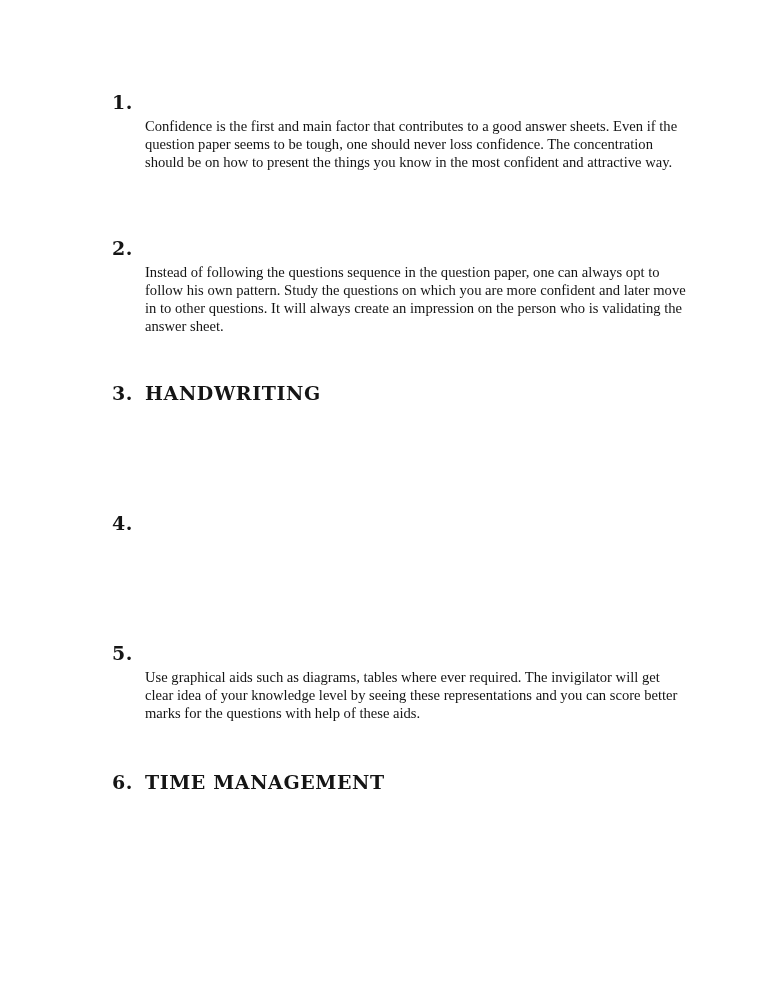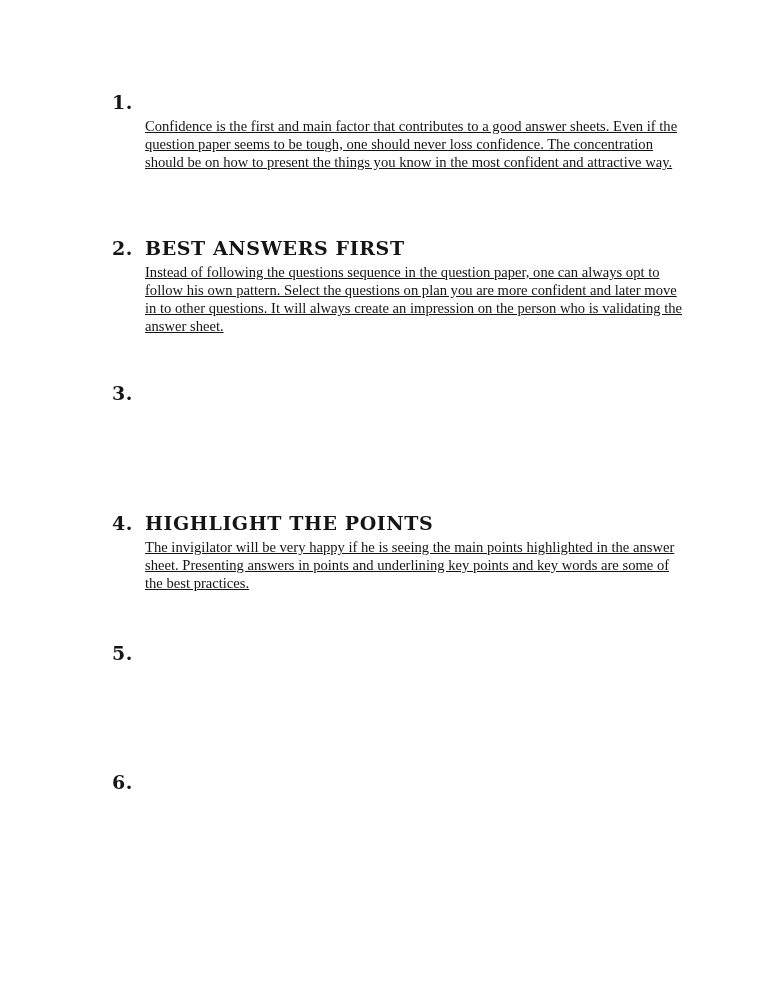--- a/index.html
+++ b/index.html
@@ -48,62 +48,61 @@
     .title {
       font-variant: small-caps;
     }
     .body {
       margin: 0 0 0 33px;
       font-family: "Liberation Serif", serif;
       font-size: 14.6px;
       line-height: 18px;
       color: #141414;
       width: 545px;
-      text-decoration: underline;
     }
   </style>
 </head>
 <body>
 
 <div class="page">
 
   <div class="section" style="top:91px;">
     <h2 class="heading">
       <span class="num">1.</span>
     </h2>
     <p class="body">Confidence is the first and main factor that contributes to a good answer sheets. Even if the question paper seems to be tough, one should never loss confidence. The concentration should be on how to present the things you know in the most confident and attractive way.</p>
   </div>
 
   <div class="section" style="top:237px;">
     <h2 class="heading">
       <span class="num">2.</span>
-      <span class="title">BEST ANSWERS FIRST</span>
     </h2>
-    <p class="body">Instead of following the questions sequence in the question paper, one can always opt to follow his own pattern. Select the questions on plan you are more confident and later move in to other questions. It will always create an impression on the person who is validating the answer sheet.</p>
+    <p class="body">Instead of following the questions sequence in the question paper, one can always opt to follow his own pattern. Study the questions on which you are more confident and later move in to other questions. It will always create an impression on the person who is validating the answer sheet.</p>
   </div>
 
   <div class="section" style="top:382px;">
     <h2 class="heading">
       <span class="num">3.</span>
+      <span class="title">HANDWRITING</span>
     </h2>
   </div>
 
   <div class="section" style="top:512px;">
     <h2 class="heading">
       <span class="num">4.</span>
-      <span class="title">HIGHLIGHT THE POINTS</span>
     </h2>
-    <p class="body">The invigilator will be very happy if he is seeing the main points highlighted in the answer sheet. Presenting answers in points and underlining key points and key words are some of the best practices.</p>
   </div>
 
   <div class="section" style="top:642px;">
     <h2 class="heading">
       <span class="num">5.</span>
     </h2>
+    <p class="body">Use graphical aids such as diagrams, tables where ever required. The invigilator will get clear idea of your knowledge level by seeing these representations and you can score better marks for the questions with help of these aids.</p>
   </div>
 
   <div class="section" style="top:771px;">
     <h2 class="heading">
       <span class="num">6.</span>
+      <span class="title">TIME MANAGEMENT</span>
     </h2>
   </div>
 
 </div>
 
 </body></html>

